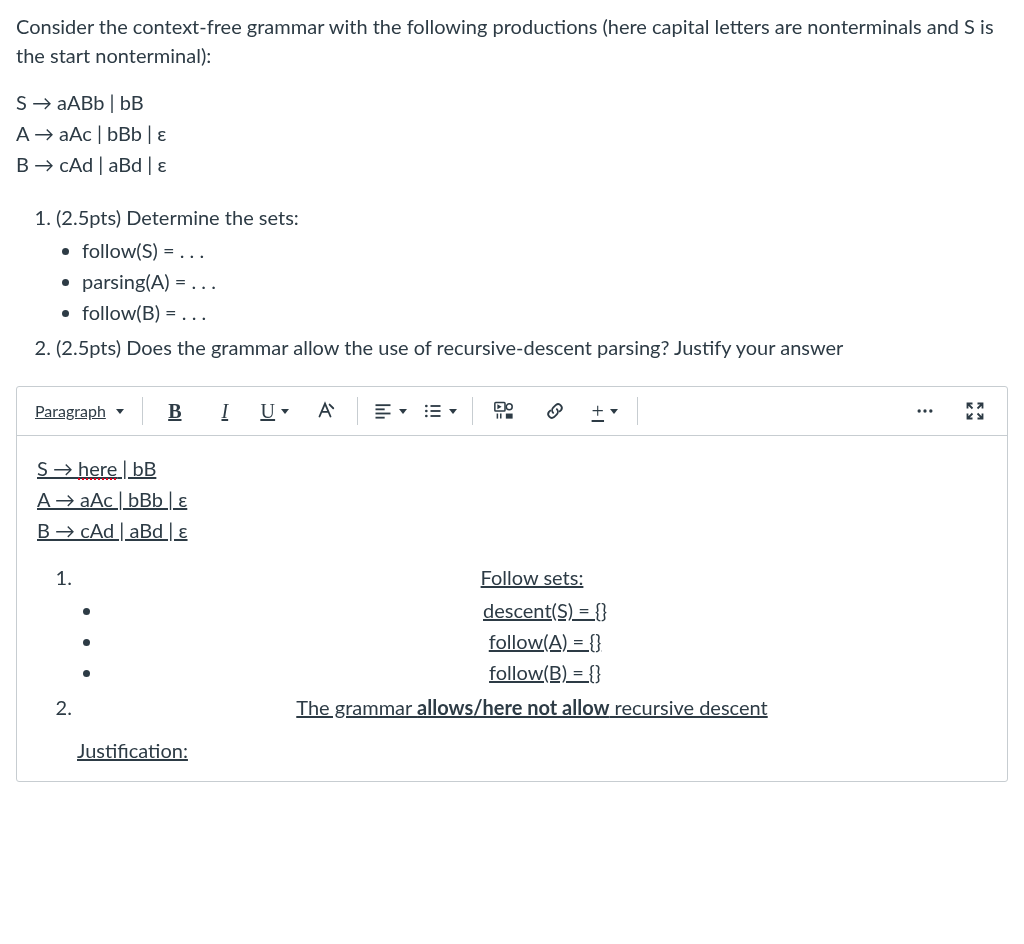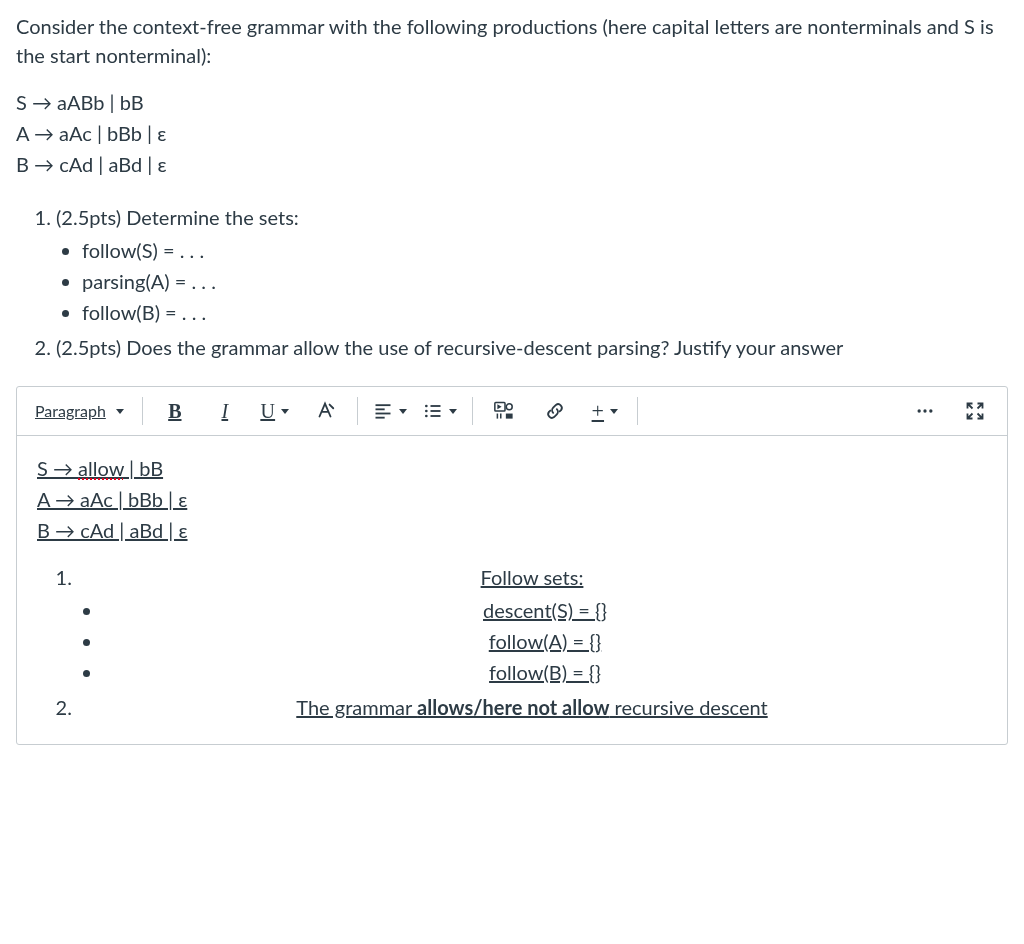--- a/index.html
+++ b/index.html
@@ -205,34 +205,35 @@
         <path d="M21 9 V3 H15 M21 3 L15 9" stroke="#2d3b45" stroke-width="2.2" fill="none"></path>
         <path d="M3 15 V21 H9 M3 21 L9 15" stroke="#2d3b45" stroke-width="2.2" fill="none"></path>
         <path d="M21 15 V21 H15 M21 21 L15 15" stroke="#2d3b45" stroke-width="2.2" fill="none"></path>
       </svg>
     </div>
   </div>
 
   <div class="editor-content">
     <div class="ans-grammar">
       <div>
-        <span>S → </span><span class="spellcheck">allow</span><span> | bB</span>
+        <span>S → </span><span class="spellcheck">here</span><span> | bB</span>
       </div>
       <div>A → aAc | bBb | ε</div>
       <div>B → cAd | aBd | ε</div>
     </div>
 
     <ol class="ans-list">
       <li>
         <span>Follow sets:</span>
         <ul class="ans-bullets">
           <li>descent(S) = {}</li>
           <li>follow(A) = {}</li>
           <li>follow(B) = {}</li>
         </ul>
       </li>
       <li>
         <span>The grammar </span><strong>allows/here not allow</strong><span> recursive descent</span>
       </li>
     </ol>
 
+    <div class="justif">Justification:</div>
   </div>
 </div>
 
 </body></html>

